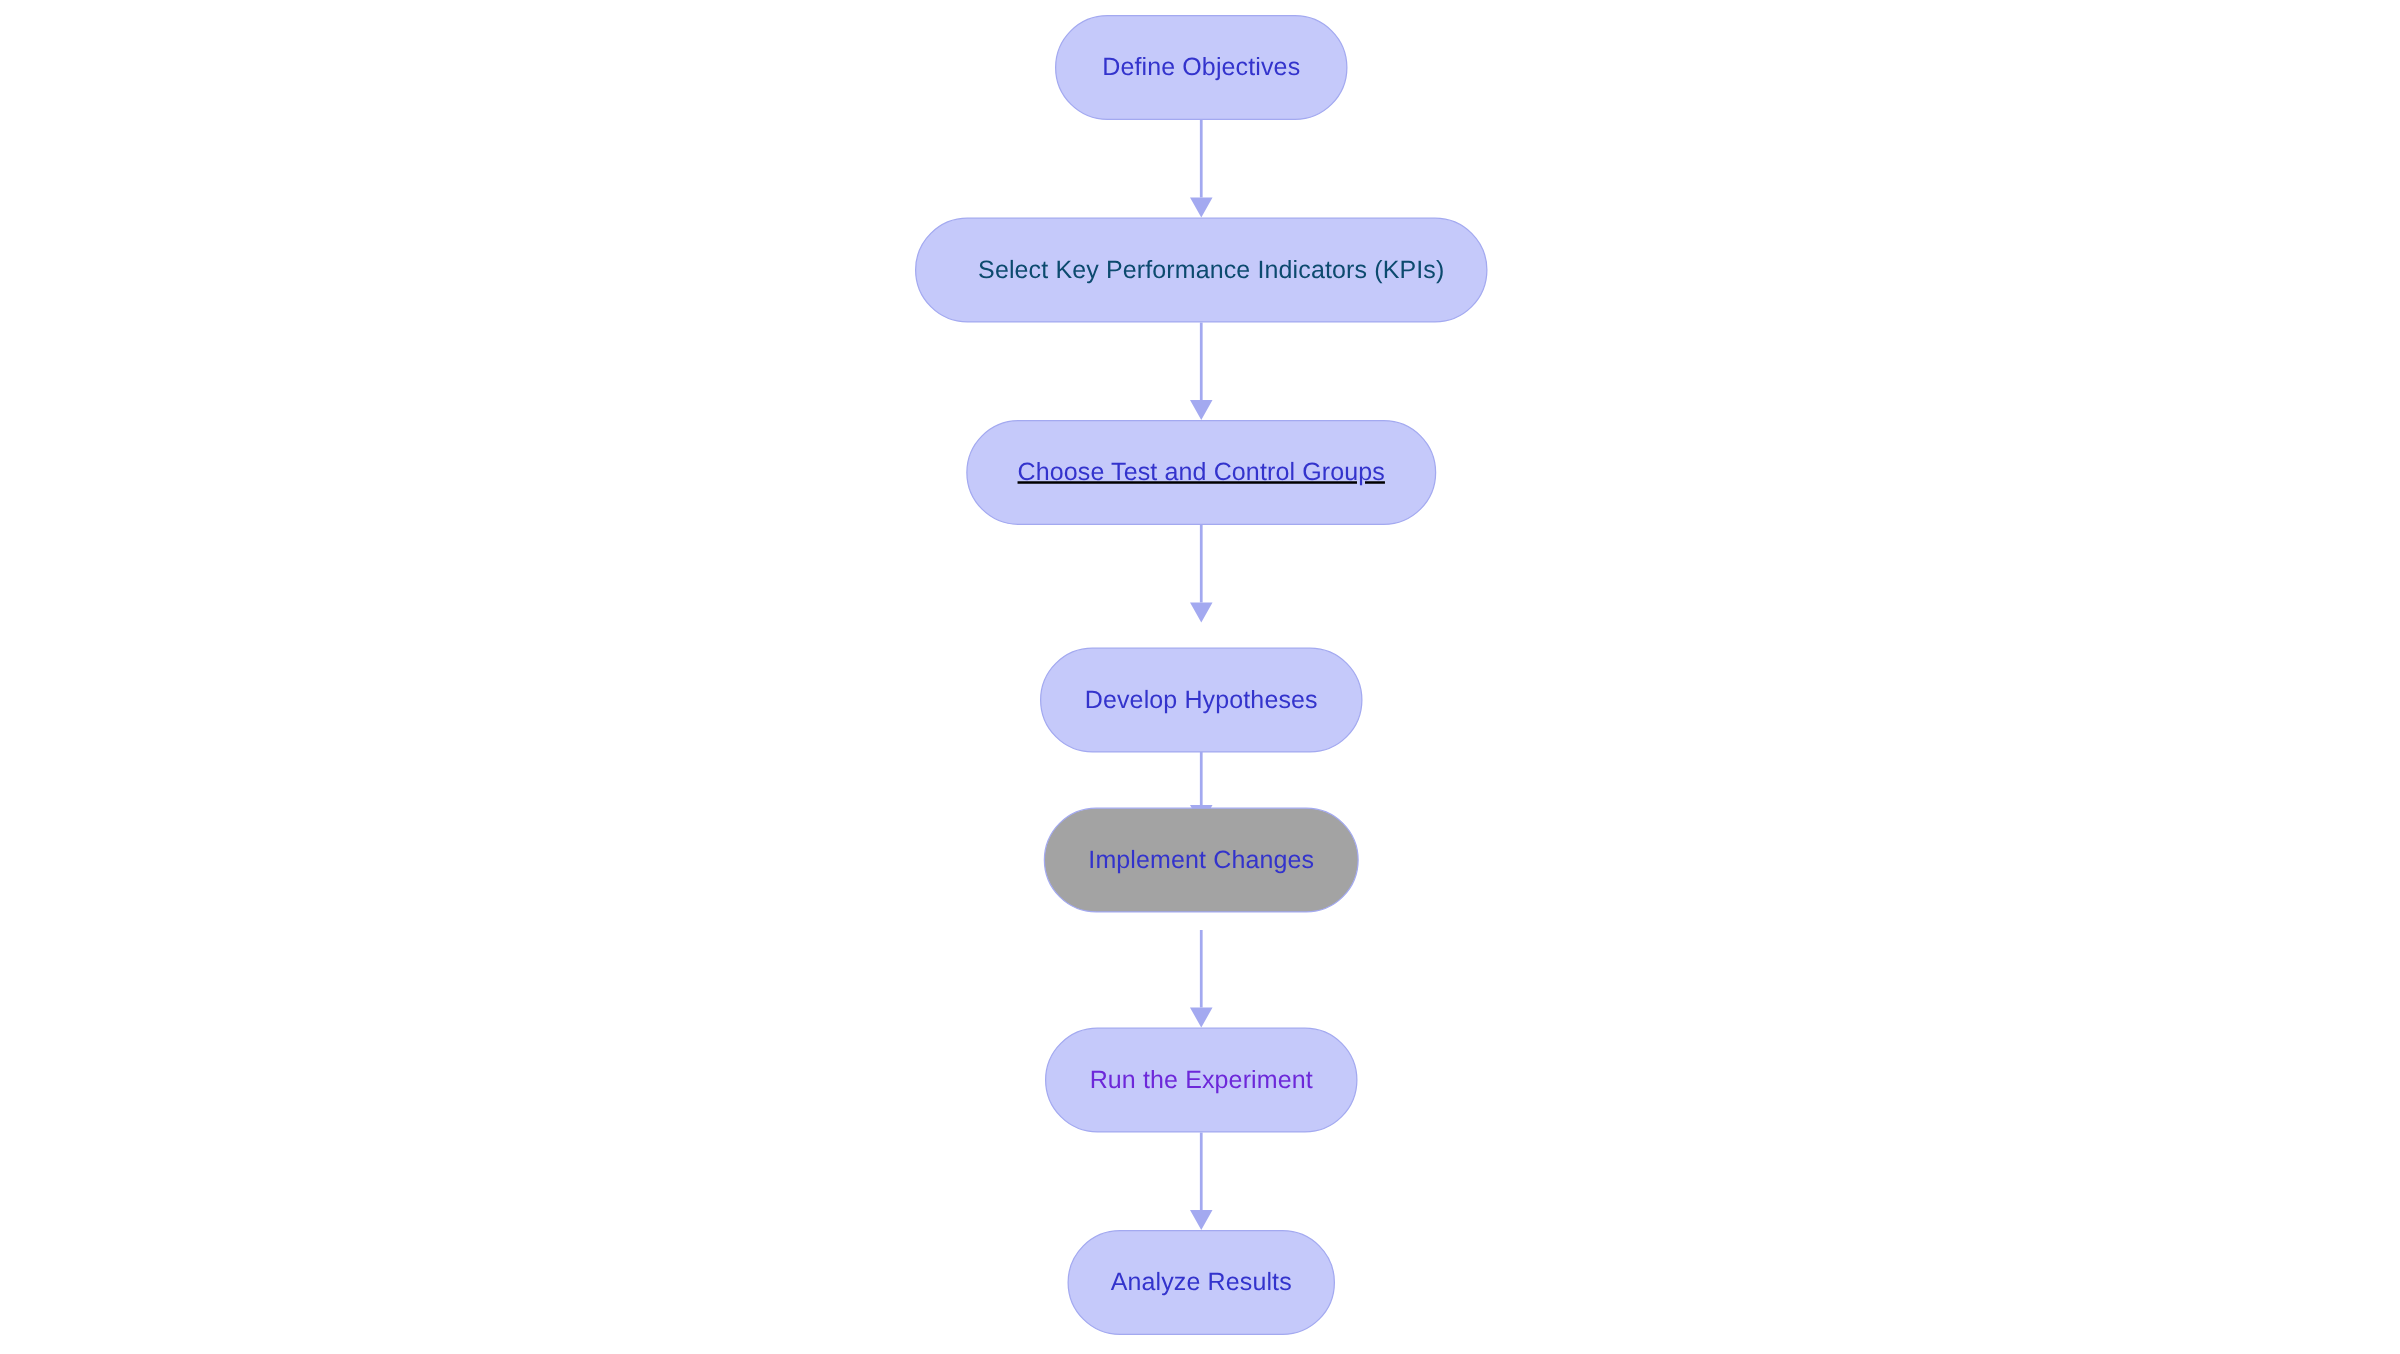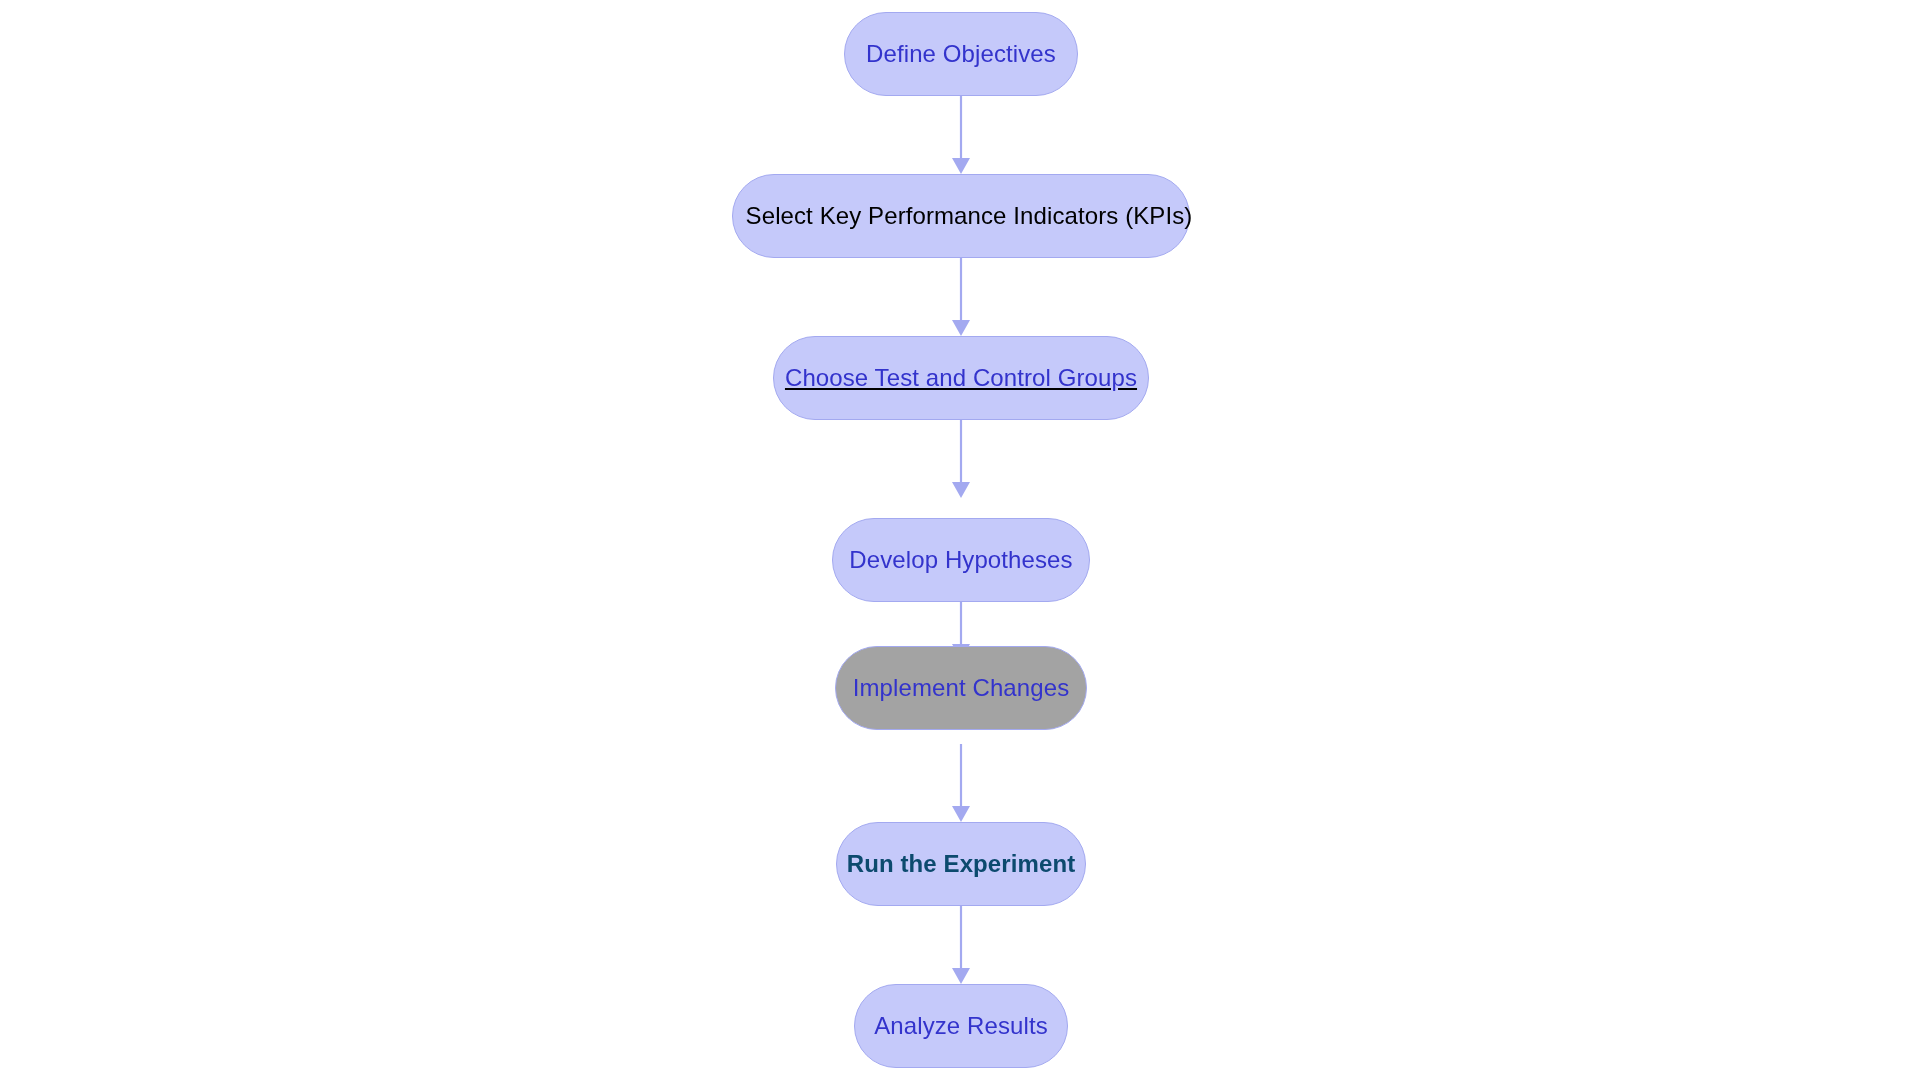--- a/index.html
+++ b/index.html
@@ -36,21 +36,21 @@
     border-radius: 42px;
     background: #c5c9fa;
     display: flex;
     align-items: center;
     justify-content: center;
     transform: translate(-50%, -50%);
     white-space: nowrap;
   }
   .flow-node-label {
     font-family: "Liberation Sans", sans-serif;
-    font-size: 24px;
+    font-size: 20px;
     font-weight: 400;
     color: #3333cc;
     letter-spacing: 0.1px;
     line-height: 1;
     user-select: none;
   }
 </style>
 </head>
 <body>
 
@@ -83,32 +83,32 @@
           <polygon points="952,968 970,968 961,984" fill="#a3a9f0"></polygon>
         </g>
       </g>
   </svg>
 
   <div id="nodes-layer">
       <div class="flow-node" style="left: 961px; top: 54px; width: 234px; background: rgb(197, 201, 250); border-color: rgb(163, 169, 240);">
         <span class="flow-node-label" style="color: rgb(51, 51, 204);">Define Objectives</span>
       </div>
       <div class="flow-node" style="left: 961px; top: 216px; width: 458px; background: rgb(197, 201, 250); border-color: rgb(163, 169, 240);">
-        <span class="flow-node-label" style="color: #000000; margin-left: 16px;">Select Key Performance Indicators (KPIs)</span>
+        <span class="flow-node-label" style="color: #0c4a6e; margin-left: 16px;">Select Key Performance Indicators (KPIs)</span>
       </div>
       <div class="flow-node" style="left: 961px; top: 378px; width: 376px; background: rgb(197, 201, 250); border-color: rgb(163, 169, 240); text-decoration: underline;">
         <span class="flow-node-label" style="color: rgb(51, 51, 204);">Choose Test and Control Groups</span>
       </div>
       <div class="flow-node" style="left: 961px; top: 560px; width: 258px; background: rgb(197, 201, 250); border-color: rgb(163, 169, 240);">
         <span class="flow-node-label" style="color: rgb(51, 51, 204);">Develop Hypotheses</span>
       </div>
       <div class="flow-node" style="left: 961px; top: 688px; width: 252px; background: #a3a3a3; border-color: rgb(163, 169, 240);">
         <span class="flow-node-label" style="color: rgb(51, 51, 204);">Implement Changes</span>
       </div>
       <div class="flow-node" style="left: 961px; top: 864px; width: 250px; background: rgb(197, 201, 250); border-color: rgb(163, 169, 240);">
-        <span class="flow-node-label" style="color: #0c4a6e; font-weight: bold;">Run the Experiment</span>
+        <span class="flow-node-label" style="color: #6d28d9;">Run the Experiment</span>
       </div>
       <div class="flow-node" style="left: 961px; top: 1026px; width: 214px; background: rgb(197, 201, 250); border-color: rgb(163, 169, 240);">
         <span class="flow-node-label" style="color: rgb(51, 51, 204);">Analyze Results</span>
       </div>
     </div>
 
 </div>
 
 </body></html>

